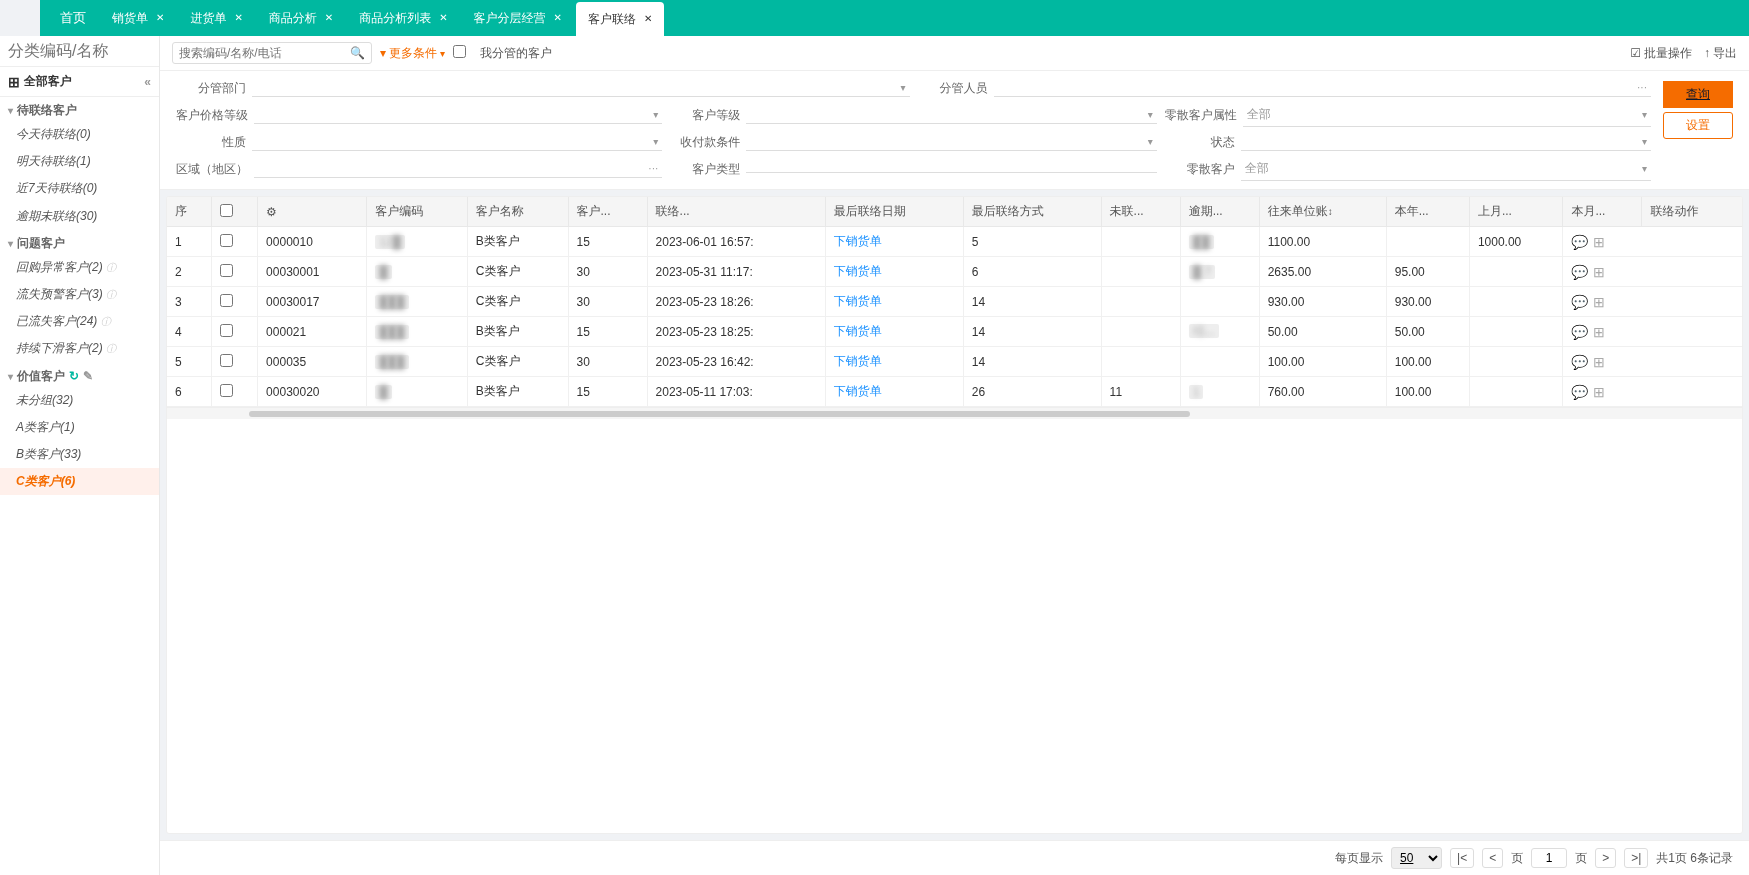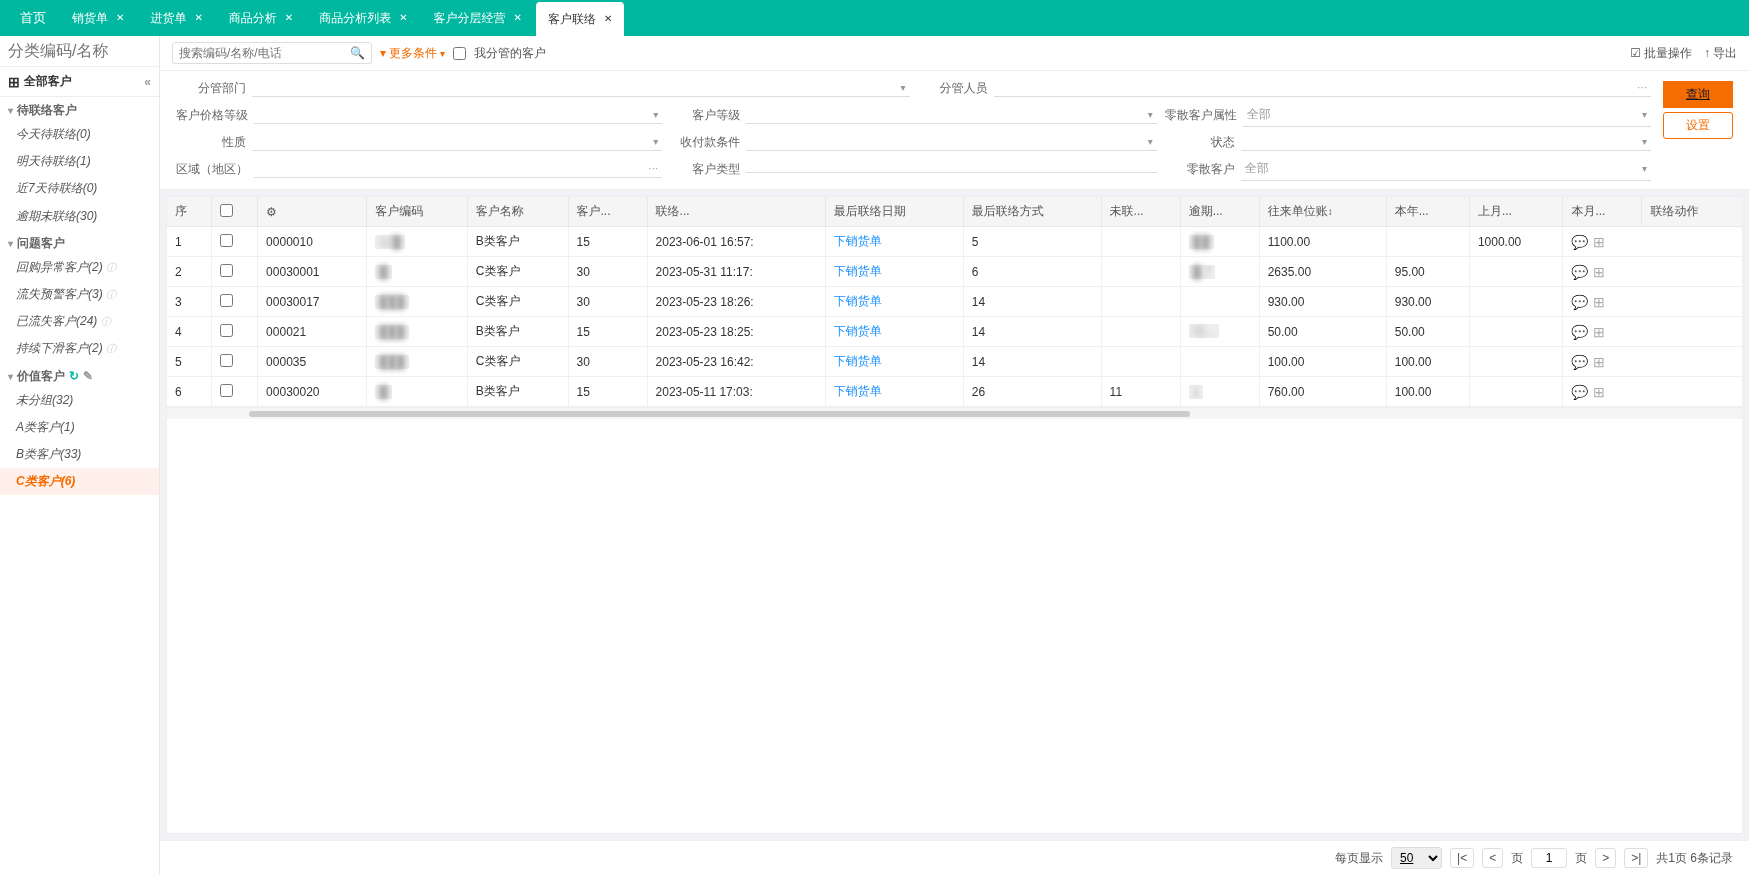--- a/index.html
+++ b/index.html
@@ -6,20 +6,21 @@
     body { background: #f0f2f5; overflow: hidden; }
 
     
     .top-nav {
       display: flex;
       align-items: center;
       background: #00b8a0;
       height: 36px;
       padding: 0 8px;
       gap: 2px;
+      margin-left: 40px;
     }
     .nav-item {
       padding: 0 12px;
       height: 36px;
       line-height: 36px;
       color: #fff;
       cursor: pointer;
       white-space: nowrap;
       display: flex;
       align-items: center;
@@ -144,22 +145,22 @@
     }
     .more-conditions {
       display: flex;
       align-items: center;
       gap: 3px;
       color: #f56c00;
       cursor: pointer;
     }
     .my-customers {
       display: flex;
-      align-items: center;
-      gap: 8px;
+      align-items: flex-start;
+      gap: 14px;
       color: #555;
       cursor: pointer;
     }
     .toolbar-right {
       margin-left: auto;
       display: flex;
       align-items: center;
       gap: 12px;
     }
     .toolbar-action {

